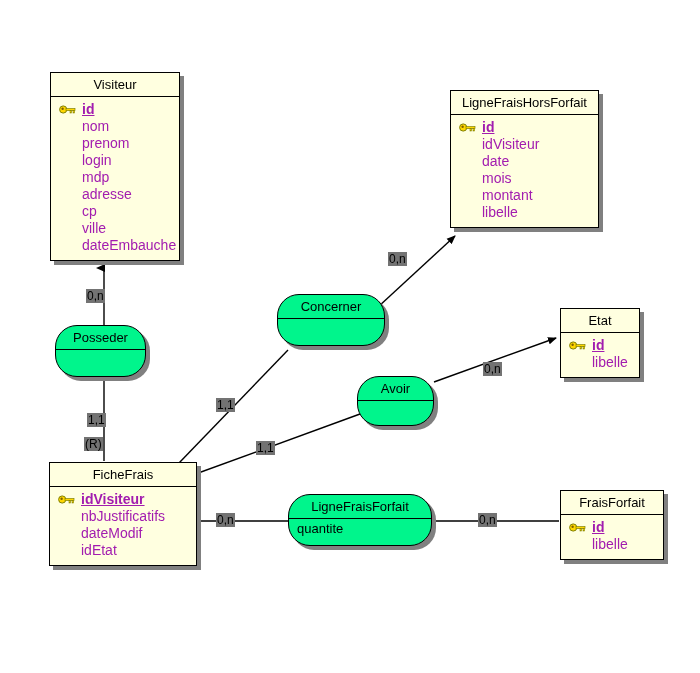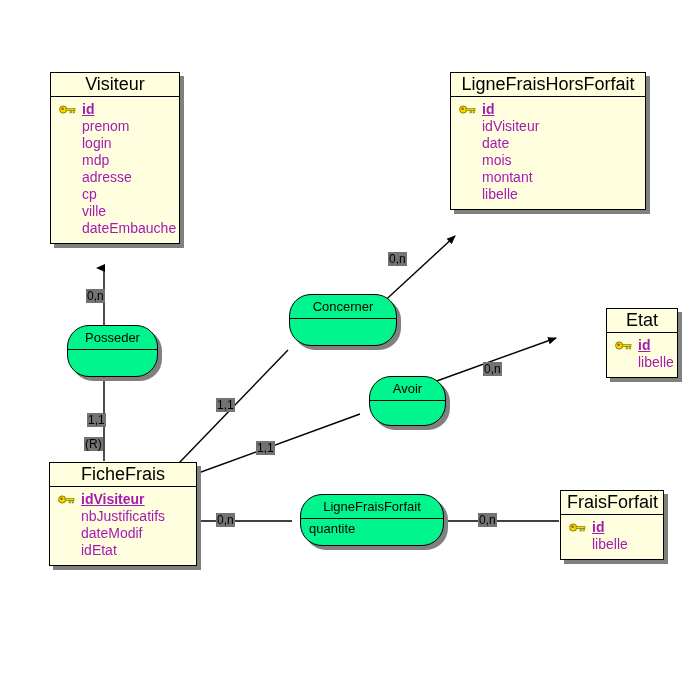--- a/index.html
+++ b/index.html
@@ -32,21 +32,21 @@
   .entity {
     position: absolute;
     box-sizing: border-box;
     background: #ffffe0;
     border: 1px solid #000000;
     box-shadow: 4px 4px 0 0 #808080;
     z-index: 3;
   }
   .entity-title {
     text-align: center;
-    font-size: 18px;
+    font-size: 13px;
     color: #000000;
     padding: 4px 6px 4px 6px;
     border-bottom: 1px solid #000000;
     white-space: nowrap;
     line-height: 15px;
   }
   .entity-body {
     padding: 4px 6px 6px 6px;
   }
   .attr {
@@ -72,21 +72,20 @@
   
   .rel {
     position: absolute;
     box-sizing: border-box;
     background: #00f58c;
     border: 1px solid #000000;
     border-radius: 22px;
     box-shadow: 4px 4px 0 0 #808080;
     z-index: 4;
     overflow: hidden;
-    margin-left: 12px;
   }
   .rel-title {
     text-align: center;
     font-size: 13px;
     color: #000000;
     line-height: 15px;
     padding: 4px 8px 4px 8px;
     border-bottom: 1px solid #000000;
     white-space: nowrap;
   }
@@ -149,52 +148,53 @@
       <div class="attr pk">
         <svg class="key-icon" viewBox="0 0 18 11">
           <circle cx="4.2" cy="5.5" r="3.6" fill="#ffd700" stroke="#808000" stroke-width="1"></circle>
           <circle cx="3.6" cy="4.8" r="1.2" fill="#806000"></circle>
           <rect x="7" y="4.6" width="9" height="2" fill="#ffd700" stroke="#808000" stroke-width="0.7"></rect>
           <rect x="11" y="6.6" width="1.6" height="2.4" fill="#ffd700" stroke="#808000" stroke-width="0.6"></rect>
           <rect x="14" y="6.6" width="1.6" height="2.4" fill="#ffd700" stroke="#808000" stroke-width="0.6"></rect>
         </svg>
         <span>id</span>
       </div>
+      <div class="attr"><span>nom</span></div>
       <div class="attr"><span>prenom</span></div>
       <div class="attr"><span>login</span></div>
       <div class="attr"><span>mdp</span></div>
       <div class="attr"><span>adresse</span></div>
       <div class="attr"><span>cp</span></div>
       <div class="attr"><span>ville</span></div>
       <div class="attr"><span>dateEmbauche</span></div>
     </div>
   </div>
 
-  <div class="entity" style="left:450px; top:72px; width:196px;">
+  <div class="entity" style="left:450px; top:90px; width:149px;">
     <div class="entity-title">LigneFraisHorsForfait</div>
     <div class="entity-body">
       <div class="attr pk">
         <svg class="key-icon" viewBox="0 0 18 11">
           <circle cx="4.2" cy="5.5" r="3.6" fill="#ffd700" stroke="#808000" stroke-width="1"></circle>
           <circle cx="3.6" cy="4.8" r="1.2" fill="#806000"></circle>
           <rect x="7" y="4.6" width="9" height="2" fill="#ffd700" stroke="#808000" stroke-width="0.7"></rect>
           <rect x="11" y="6.6" width="1.6" height="2.4" fill="#ffd700" stroke="#808000" stroke-width="0.6"></rect>
           <rect x="14" y="6.6" width="1.6" height="2.4" fill="#ffd700" stroke="#808000" stroke-width="0.6"></rect>
         </svg>
         <span>id</span>
       </div>
       <div class="attr"><span>idVisiteur</span></div>
       <div class="attr"><span>date</span></div>
       <div class="attr"><span>mois</span></div>
       <div class="attr"><span>montant</span></div>
       <div class="attr"><span>libelle</span></div>
     </div>
   </div>
 
-  <div class="entity" style="left:560px; top:308px; width:72px;margin-left:46px;">
+  <div class="entity" style="left:560px; top:308px; width:80px;">
     <div class="entity-title">Etat</div>
     <div class="entity-body">
       <div class="attr pk">
         <svg class="key-icon" viewBox="0 0 18 11">
           <circle cx="4.2" cy="5.5" r="3.6" fill="#ffd700" stroke="#808000" stroke-width="1"></circle>
           <circle cx="3.6" cy="4.8" r="1.2" fill="#806000"></circle>
           <rect x="7" y="4.6" width="9" height="2" fill="#ffd700" stroke="#808000" stroke-width="0.7"></rect>
           <rect x="11" y="6.6" width="1.6" height="2.4" fill="#ffd700" stroke="#808000" stroke-width="0.6"></rect>
           <rect x="14" y="6.6" width="1.6" height="2.4" fill="#ffd700" stroke="#808000" stroke-width="0.6"></rect>
         </svg>

